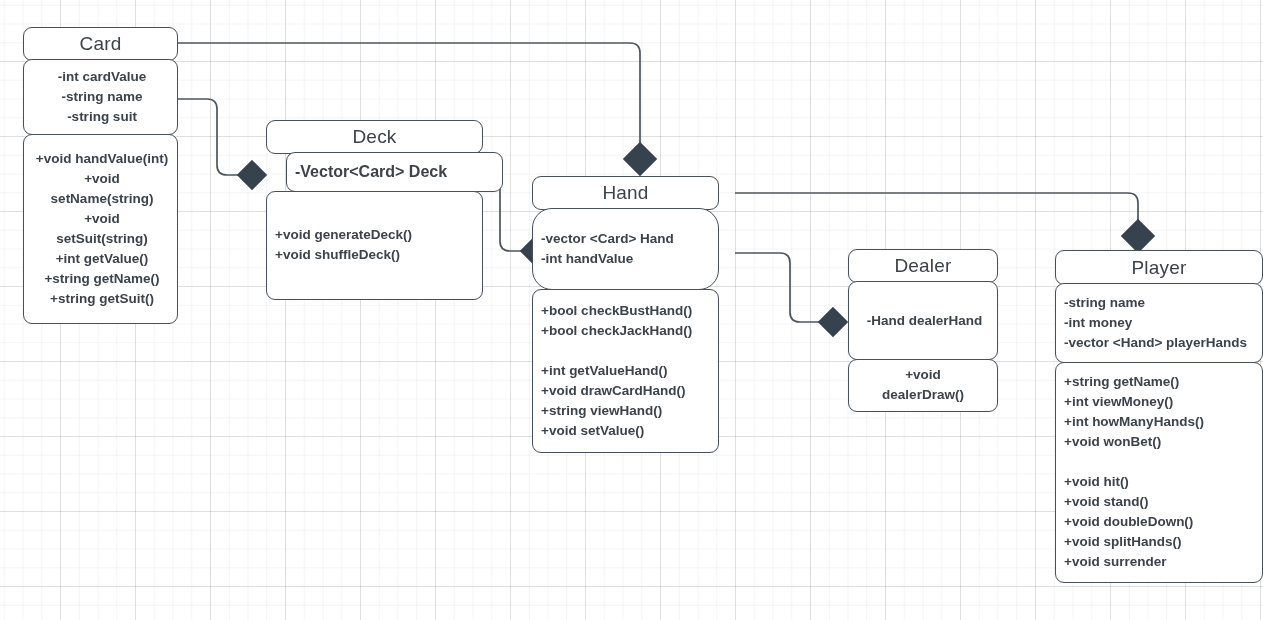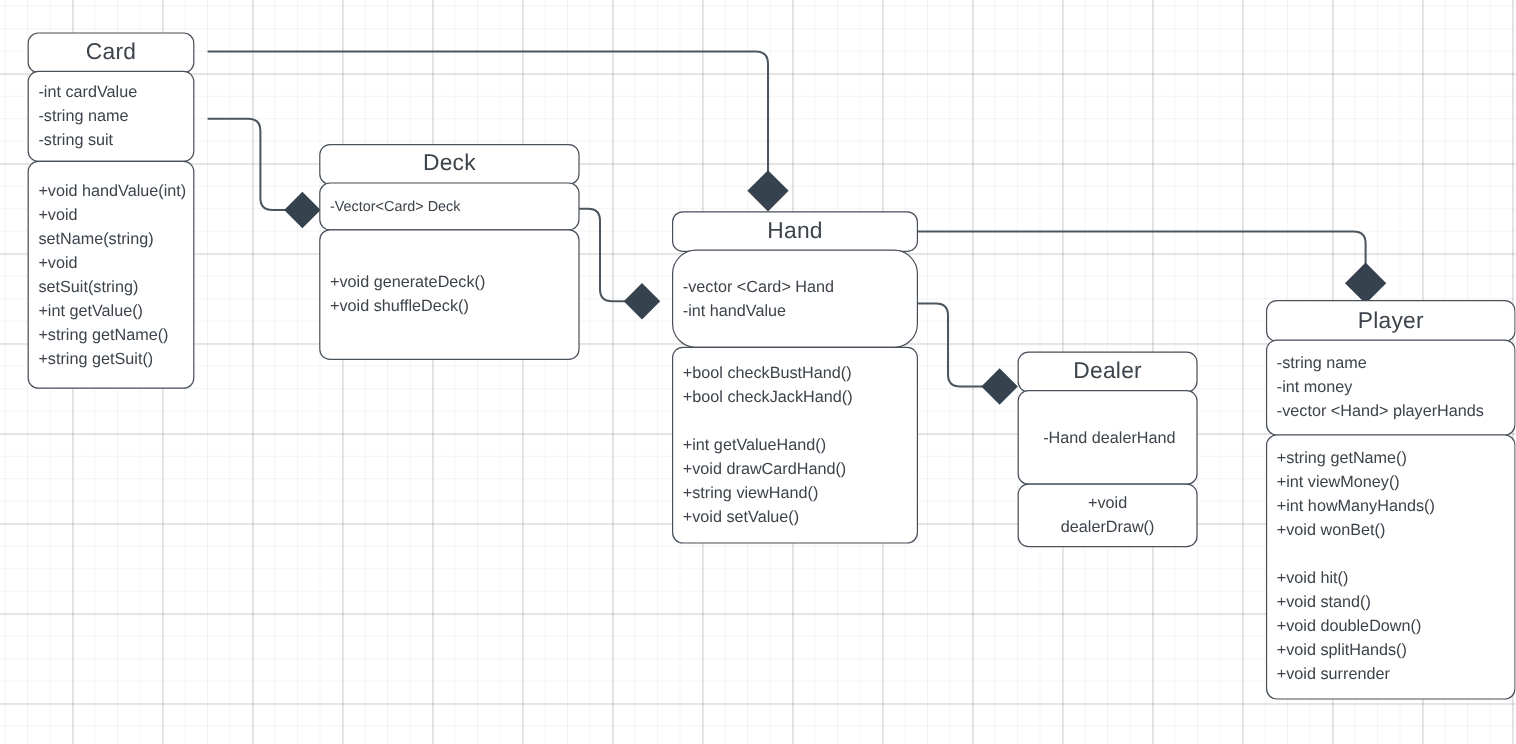--- a/index.html
+++ b/index.html
@@ -14,21 +14,21 @@
     background-size:75px 75px,75px 75px,18.75px 18.75px,18.75px 18.75px;
     background-position:60px 61px,60px 61px,3.75px 4.75px,3.75px 4.75px;
     font-family:"Liberation Sans", sans-serif;
   }
   .connectors{position:absolute;left:0;top:0;width:1263px;height:620px;}
   .uml-class{position:absolute;}
   .sec{
     box-sizing:border-box;width:100%;
     border:1.6px solid #474f58;border-radius:9px;background:#ffffff;
   }
-  .sec + .sec{margin-top:-1.6px;}
+  .sec + .sec{margin-top:-1.6px;font-weight:bold;}
   .title{
     display:flex;align-items:center;justify-content:center;
     font-size:19px;color:#3c434a;letter-spacing:.2px;
   }
   .body{
     display:flex;flex-direction:column;justify-content:center;
     padding:4px 5px 4px 8px;font-size:13.5px;color:#3c434a;
   }
   .body.center{align-items:center;text-align:center;padding-left:5px;}
   .line{line-height:20px;min-height:20px;white-space:nowrap;}
@@ -49,69 +49,69 @@
     <path d="M454,174 H490 Q500,174 500,184 V241 Q500,251 510,251 H522"></path>
     <polygon points="535,237 549,251 535,265 521,251" fill="#36424e" stroke="#36424e"></polygon>
 
     <path d="M735,253 H780 Q790,253 790,263 V312 Q790,322 800,322 H820"></path>
     <polygon points="833,308 847,322 833,336 819,322" fill="#36424e" stroke="#36424e"></polygon>
 
     <path d="M735,193 H1128 Q1138,193 1138,203 V221"></path>
     <polygon points="1138,220 1154,236 1138,252 1122,236" fill="#36424e" stroke="#36424e"></polygon>
   </svg>
 
-  <div class="uml-class" style="left:23px;top:27px;width:139px;">
+  <div class="uml-class" style="left:23px;top:27px;width:155px;text-align:center;">
     <div class="sec title" style="height:34px;">Card</div>
     <div class="sec body" style="height:76px;">
       <div class="line">-int cardValue</div>
       <div class="line">-string name</div>
       <div class="line">-string suit</div>
     </div>
     <div class="sec body" style="height:190px;">
       <div class="line">+void handValue(int)</div>
       <div class="line">+void</div>
       <div class="line">setName(string)</div>
       <div class="line">+void</div>
       <div class="line">setSuit(string)</div>
       <div class="line">+int getValue()</div>
       <div class="line">+string getName()</div>
       <div class="line">+string getSuit()</div>
     </div>
   </div>
 
   <div class="uml-class" style="left:266px;top:120px;width:217px;">
     <div class="sec title" style="height:34px;">Deck</div>
-    <div class="sec body" style="height:40px;font-size:12px;">
+    <div class="sec body" style="height:40px;font-size:16px;margin-left:20px;">
       <div class="line">-Vector&lt;Card&gt; Deck</div>
     </div>
     <div class="sec body" style="height:109px;">
       <div class="line">+void generateDeck()</div>
       <div class="line">+void shuffleDeck()</div>
     </div>
   </div>
 
-  <div class="uml-class" style="left:560px;top:176px;width:205px;">
+  <div class="uml-class" style="left:532px;top:176px;width:187px;">
     <div class="sec title" style="height:34px;">Hand</div>
     <div class="sec body" style="height:82px;border-radius:20px;">
       <div class="line">-vector &lt;Card&gt; Hand</div>
       <div class="line">-int handValue</div>
     </div>
     <div class="sec body" style="height:164px;">
       <div class="line">+bool checkBustHand()</div>
       <div class="line">+bool checkJackHand()</div>
       <div class="line"></div>
       <div class="line">+int getValueHand()</div>
       <div class="line">+void drawCardHand()</div>
       <div class="line">+string viewHand()</div>
       <div class="line">+void setValue()</div>
     </div>
   </div>
 
   <div class="uml-class" style="left:848px;top:249px;width:150px;">
-    <div class="sec title" style="height:34px;margin-top:44px;">Dealer</div>
+    <div class="sec title" style="height:34px;">Dealer</div>
     <div class="sec body" style="height:79px;text-align:center;">
       <div class="line">-Hand dealerHand</div>
     </div>
     <div class="sec body center" style="height:53px;">
       <div class="line">+void</div>
       <div class="line">dealerDraw()</div>
     </div>
   </div>
 
   <div class="uml-class" style="left:1034px;top:250px;width:208px;padding-left:21px;">

